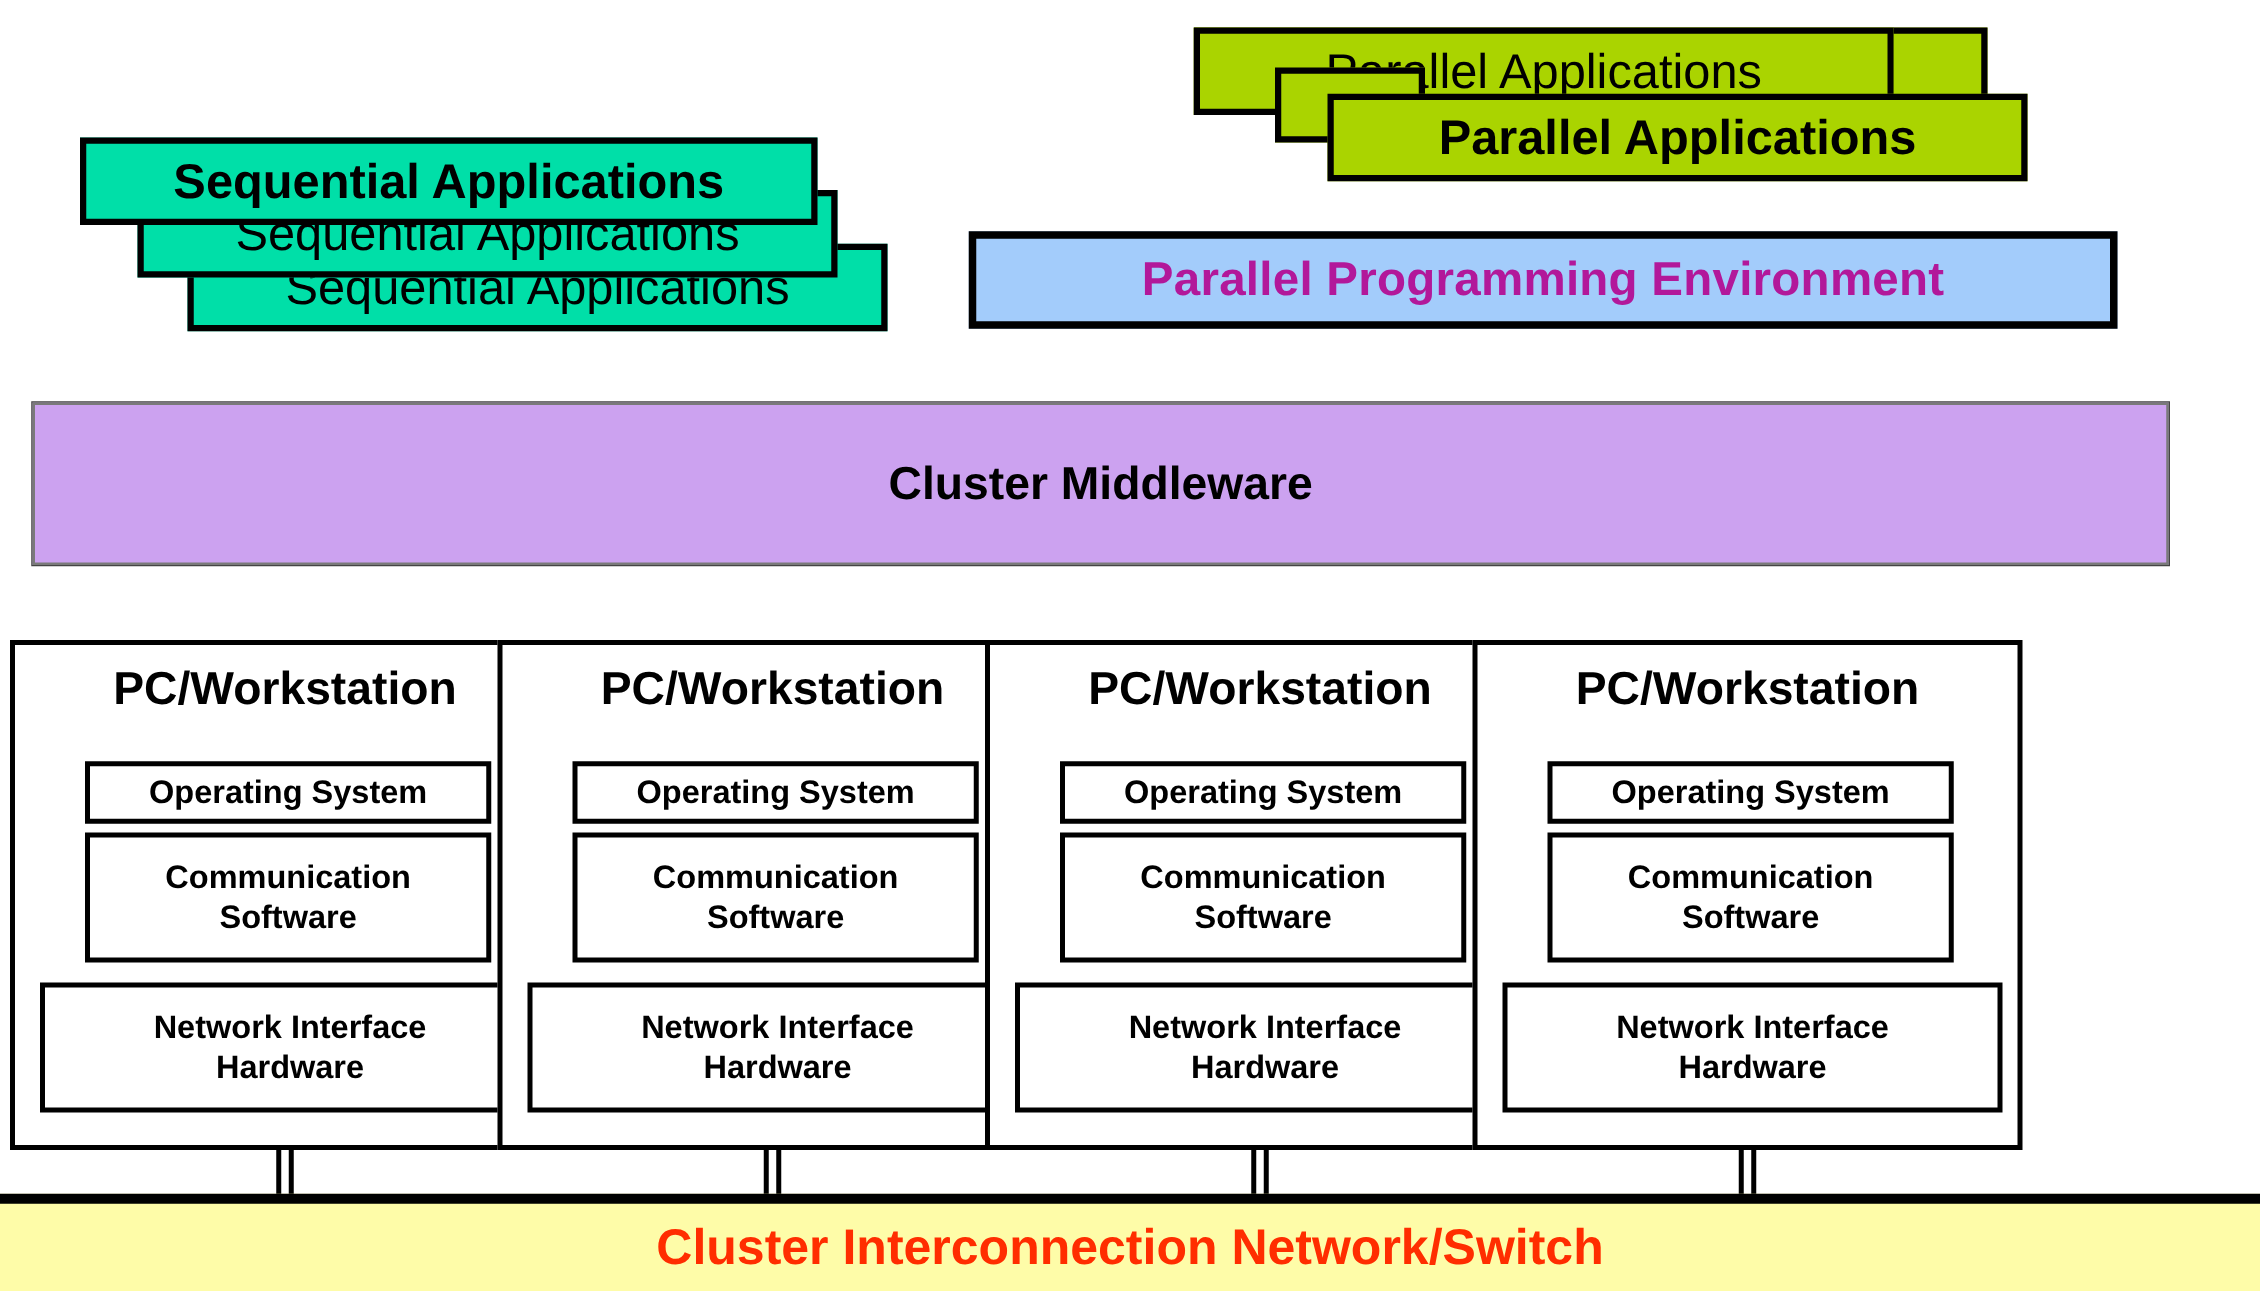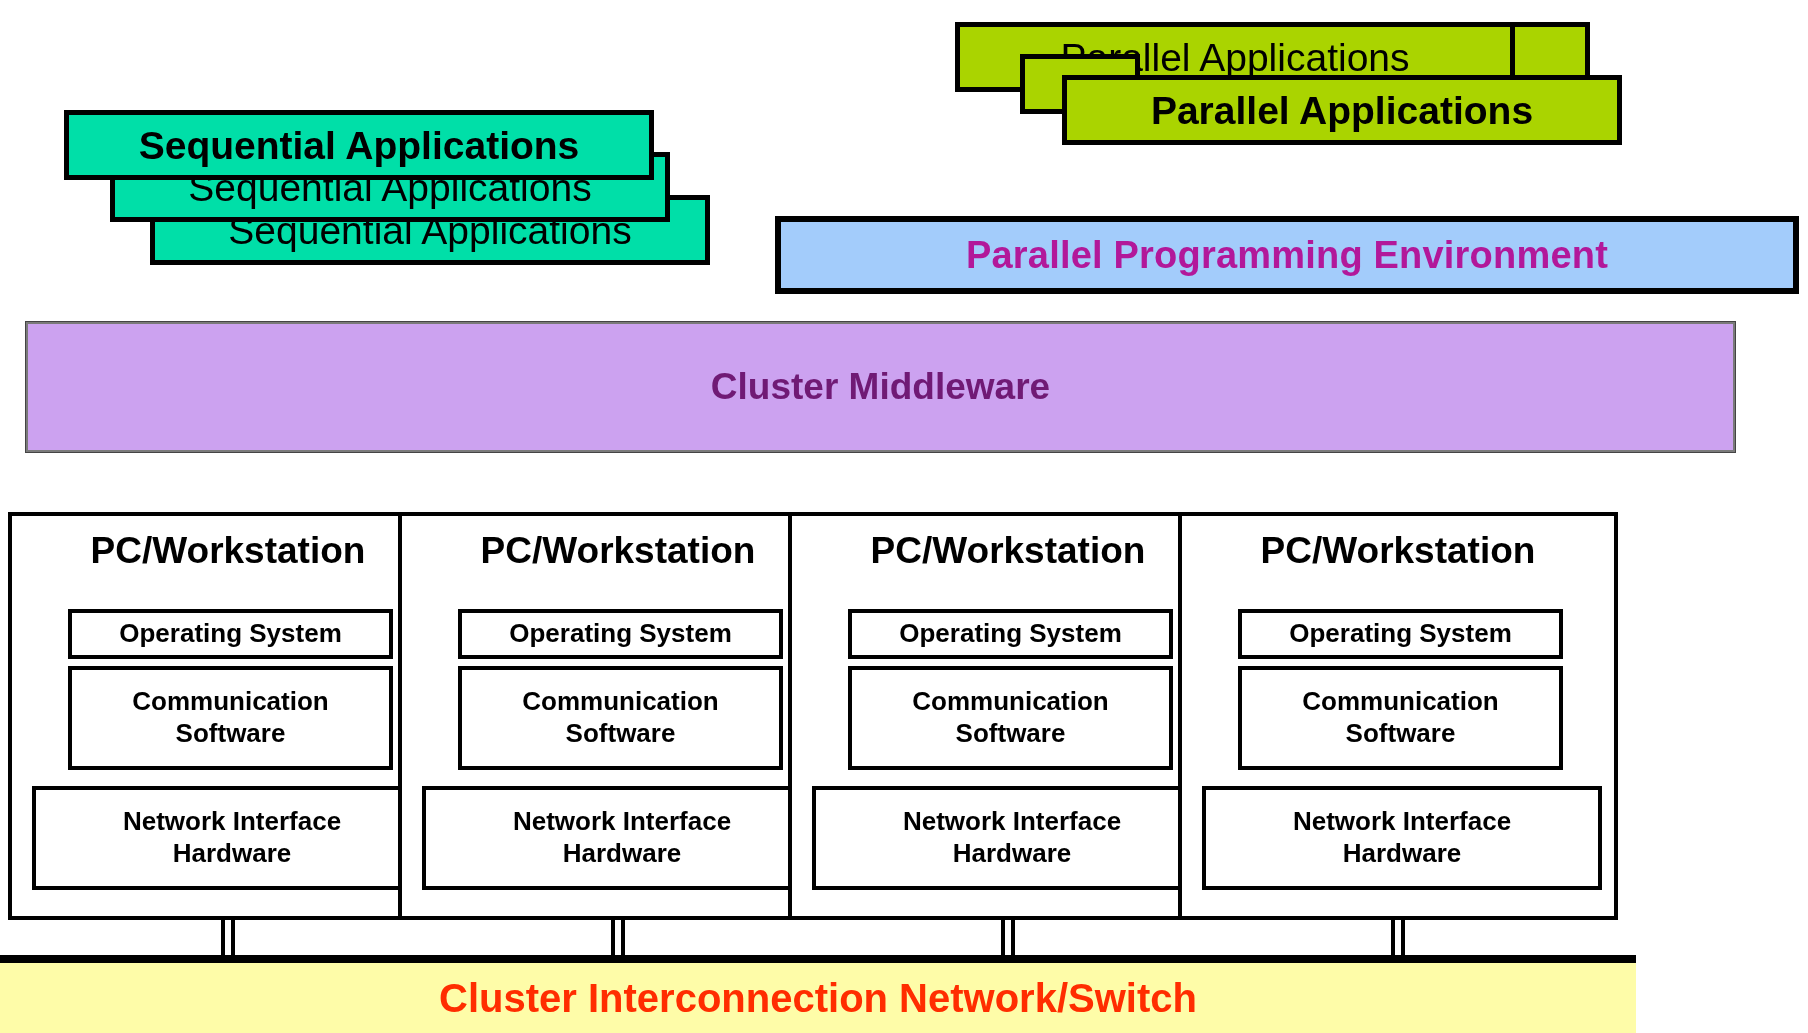--- a/index.html
+++ b/index.html
@@ -64,21 +64,21 @@
 
   
   #middleware-box {
     background: #CCA2F0;
     border: 2px solid #7a7a7a;
     outline: 1px solid #444;
     display: flex;
     flex-direction: column;
     align-items: center;
     justify-content: center;
-    color: #701a75;
+    color: #000000;
   }
   #middleware-box .mw-line {
     font-weight: bold;
     font-size: 37px;
     line-height: 1.25;
     white-space: nowrap;
     text-align: center;
   }
 
   
@@ -165,21 +165,21 @@
               clip-path: inset(0 0 0 0);">
     <span class="cardlabel card-back">Parallel Applications</span>
   </div>
 
   <div class="app-card par abs" style="left:1020px; top:54px; width:120px; height:60px; z-index:2;"></div>
 
   <div class="app-card par abs" style="left:1062px; top:75px; width:560px; height:70px; z-index:4;">
     <span class="cardlabel card-front">Parallel Applications</span>
   </div>
 
-  <div class="abs" id="ppe-box" style="left:775px; top:216px; width:1024px; height:78px; z-index:5;">
+  <div class="abs" id="ppe-box" style="left:775px; top:185px; width:919px; height:78px; z-index:5;">
     <span class="ppe-text">Parallel Programming Environment</span>
   </div>
 
   <div class="abs" id="middleware-box" style="left:26px; top:322px; width:1709px; height:130px; z-index:5;">
     <div class="mw-line">Cluster Middleware</div>
   </div>
 
   <div class="node" style="left:8px; top:512px; width:440px; height:408px;">
     <div class="node-title">PC/Workstation</div>
     <div class="sub-box" style="left:56px; top:93px; width:325px; height:50px;">
@@ -237,17 +237,17 @@
       <span>Communication</span>
       <span>Software</span>
     </div>
     <div class="sub-box" style="left:20px; top:270px; width:400px; height:104px; flex-direction:column;">
       <span>Network Interface</span>
       <span>Hardware</span>
     </div>
   </div>
   <div class="link" style="left:1391px; top:918px; height:43px;"></div>
 
-  <div class="abs" id="interconnect" style="left:0px; top:955px; width:1636px; height:78px; z-index:6;">
+  <div class="abs" id="interconnect" style="left:0px; top:955px; width:1808px; height:78px; z-index:6;">
     <span class="ic-text">Cluster Interconnection Network/Switch</span>
   </div>
 
 </div>
 
 </body></html>

